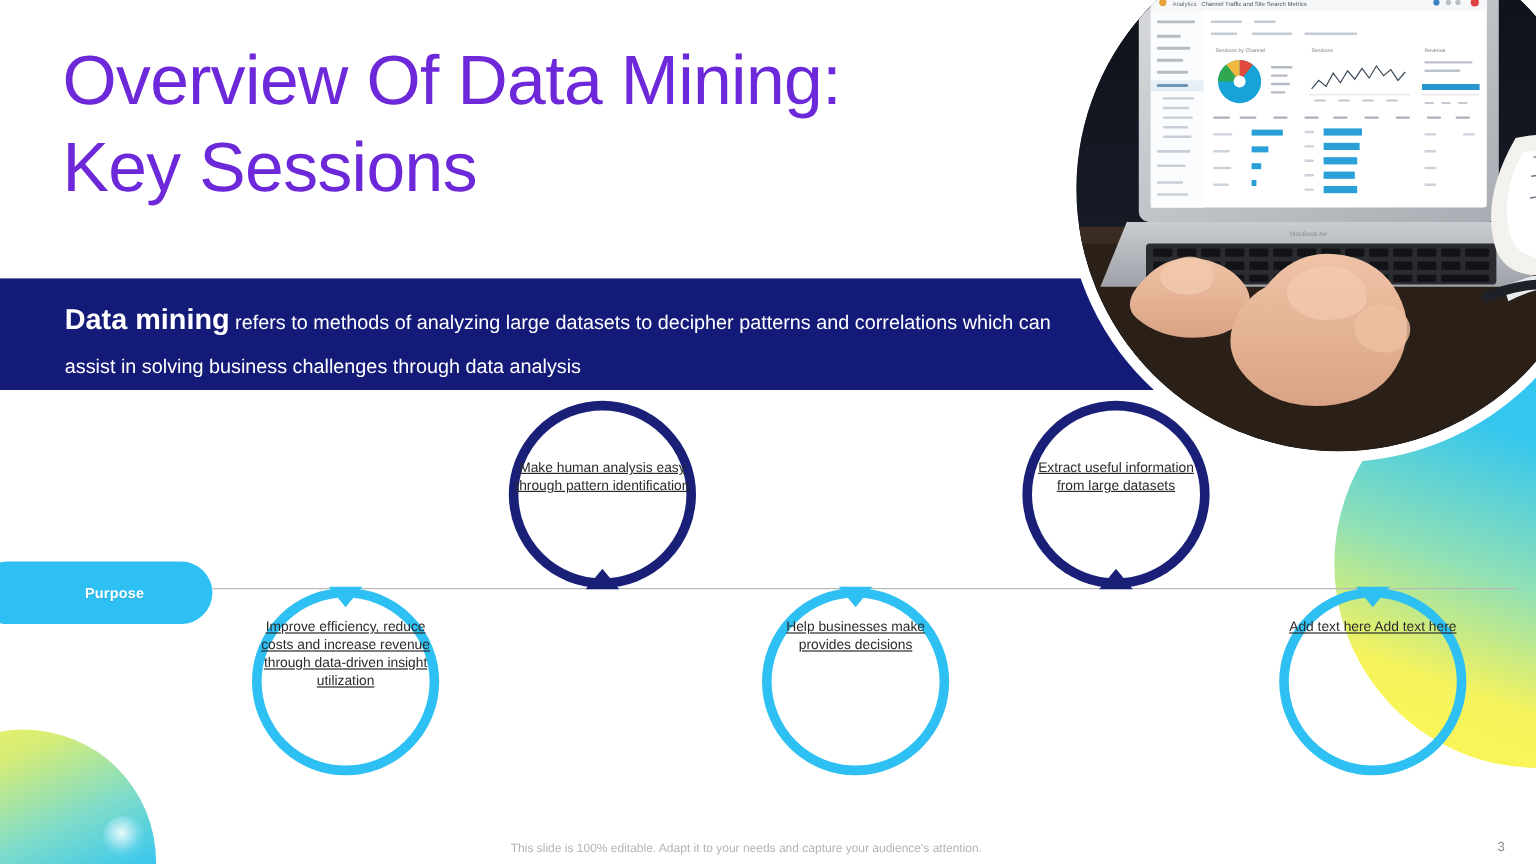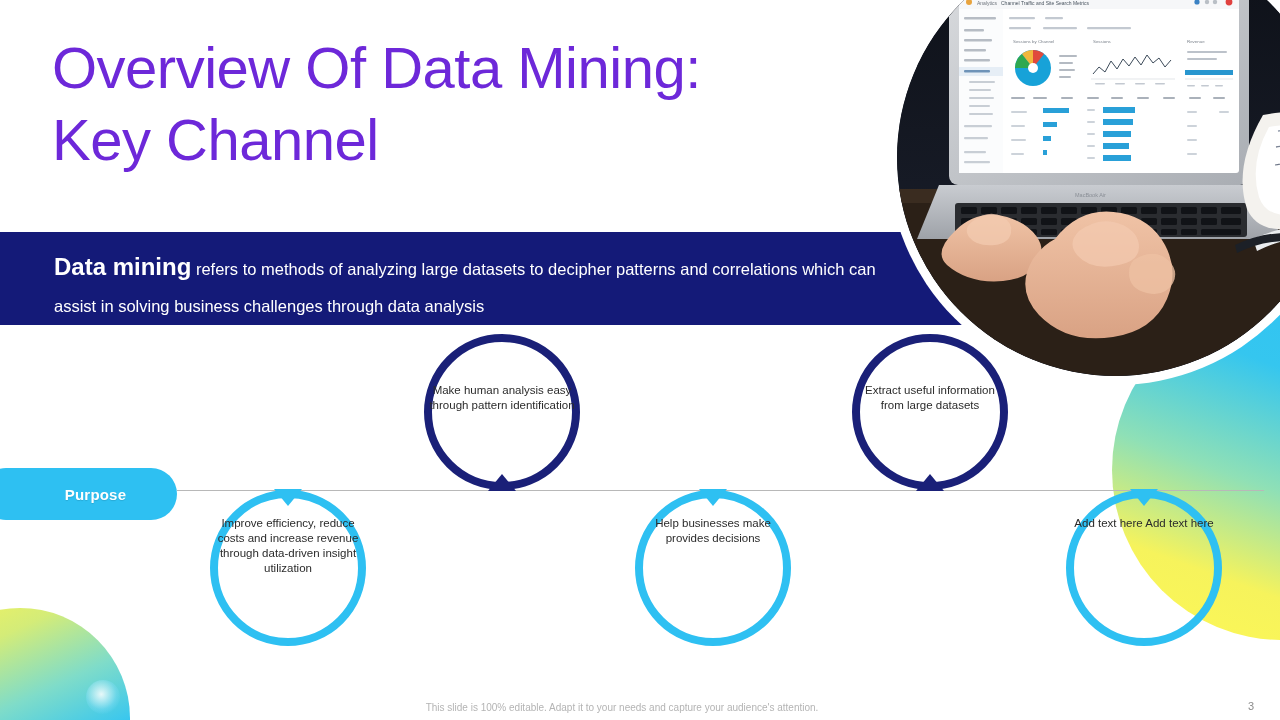--- a/index.html
+++ b/index.html
@@ -73,41 +73,41 @@
   .photo svg { display:block; width:100%; height:100%; }
 
   
   .purpose-pill {
     position:absolute; left:-20px; top:468px; width:197px; height:52px;
     background:#2ec0f2; border-radius:26px;
     z-index:6;
     display:flex; align-items:center; justify-content:center;
   }
   .purpose-pill span {
-    font-size:15px; font-weight:bold; color:#ffffff; letter-spacing:.2px;
+    font-size:12px; font-weight:bold; color:#ffffff; letter-spacing:.2px;
     padding-left:34px;
     text-shadow:0 1px 1px rgba(0,0,0,.12);
   }
 
   
   .timeline {
     position:absolute; left:177px; top:490px; width:1087px; height:1px;
     background:#b8b8b8; z-index:4;
   }
 
   
   .node { position:absolute; z-index:5; }
   .ring {
     position:absolute; width:156px; height:156px; border-radius:50%;
     border:8px solid #2ec0f2; background:transparent;
   }
   .ring.navy { border-color:#1a2078; }
   .node-text {
     position:absolute; width:150px;
-    font-size:11.5px; line-height:15px; color:#2b2b2b; text-align:center;
+    font-size:11.5px; line-height:15px; color:#2b2b2b; text-align:center;text-decoration:underline;
   }
   .marker {
     position:absolute; width:0; height:0;
     border-left:14px solid transparent; border-right:14px solid transparent;
   }
   .marker.down { border-top:17px solid #2ec0f2; }
   .marker.up   { border-bottom:17px solid #1a2078; }
 
   
   .node-b1 { left:210px; top:490px; }
@@ -138,21 +138,21 @@
 <body>
 
 <div class="slide">
 
   <div class="blob-right"></div>
   <div class="blob-left"></div>
   <div class="blob-left-dot"></div>
 
   <div class="title">
     <div>Overview Of Data Mining:</div>
-    <div>Key Channel</div>
+    <div>Key Sessions</div>
   </div>
 
   <div class="banner"></div>
   <div class="banner-text">
     <span class="lead">Data mining</span><span> refers to methods of analyzing large datasets to decipher patterns and correlations which can assist in solving business challenges through data analysis</span>
   </div>
 
   <div class="photo-wrap">
     <div class="photo">
       <svg viewBox="0 0 437 437" preserveAspectRatio="xMidYMid slice">

